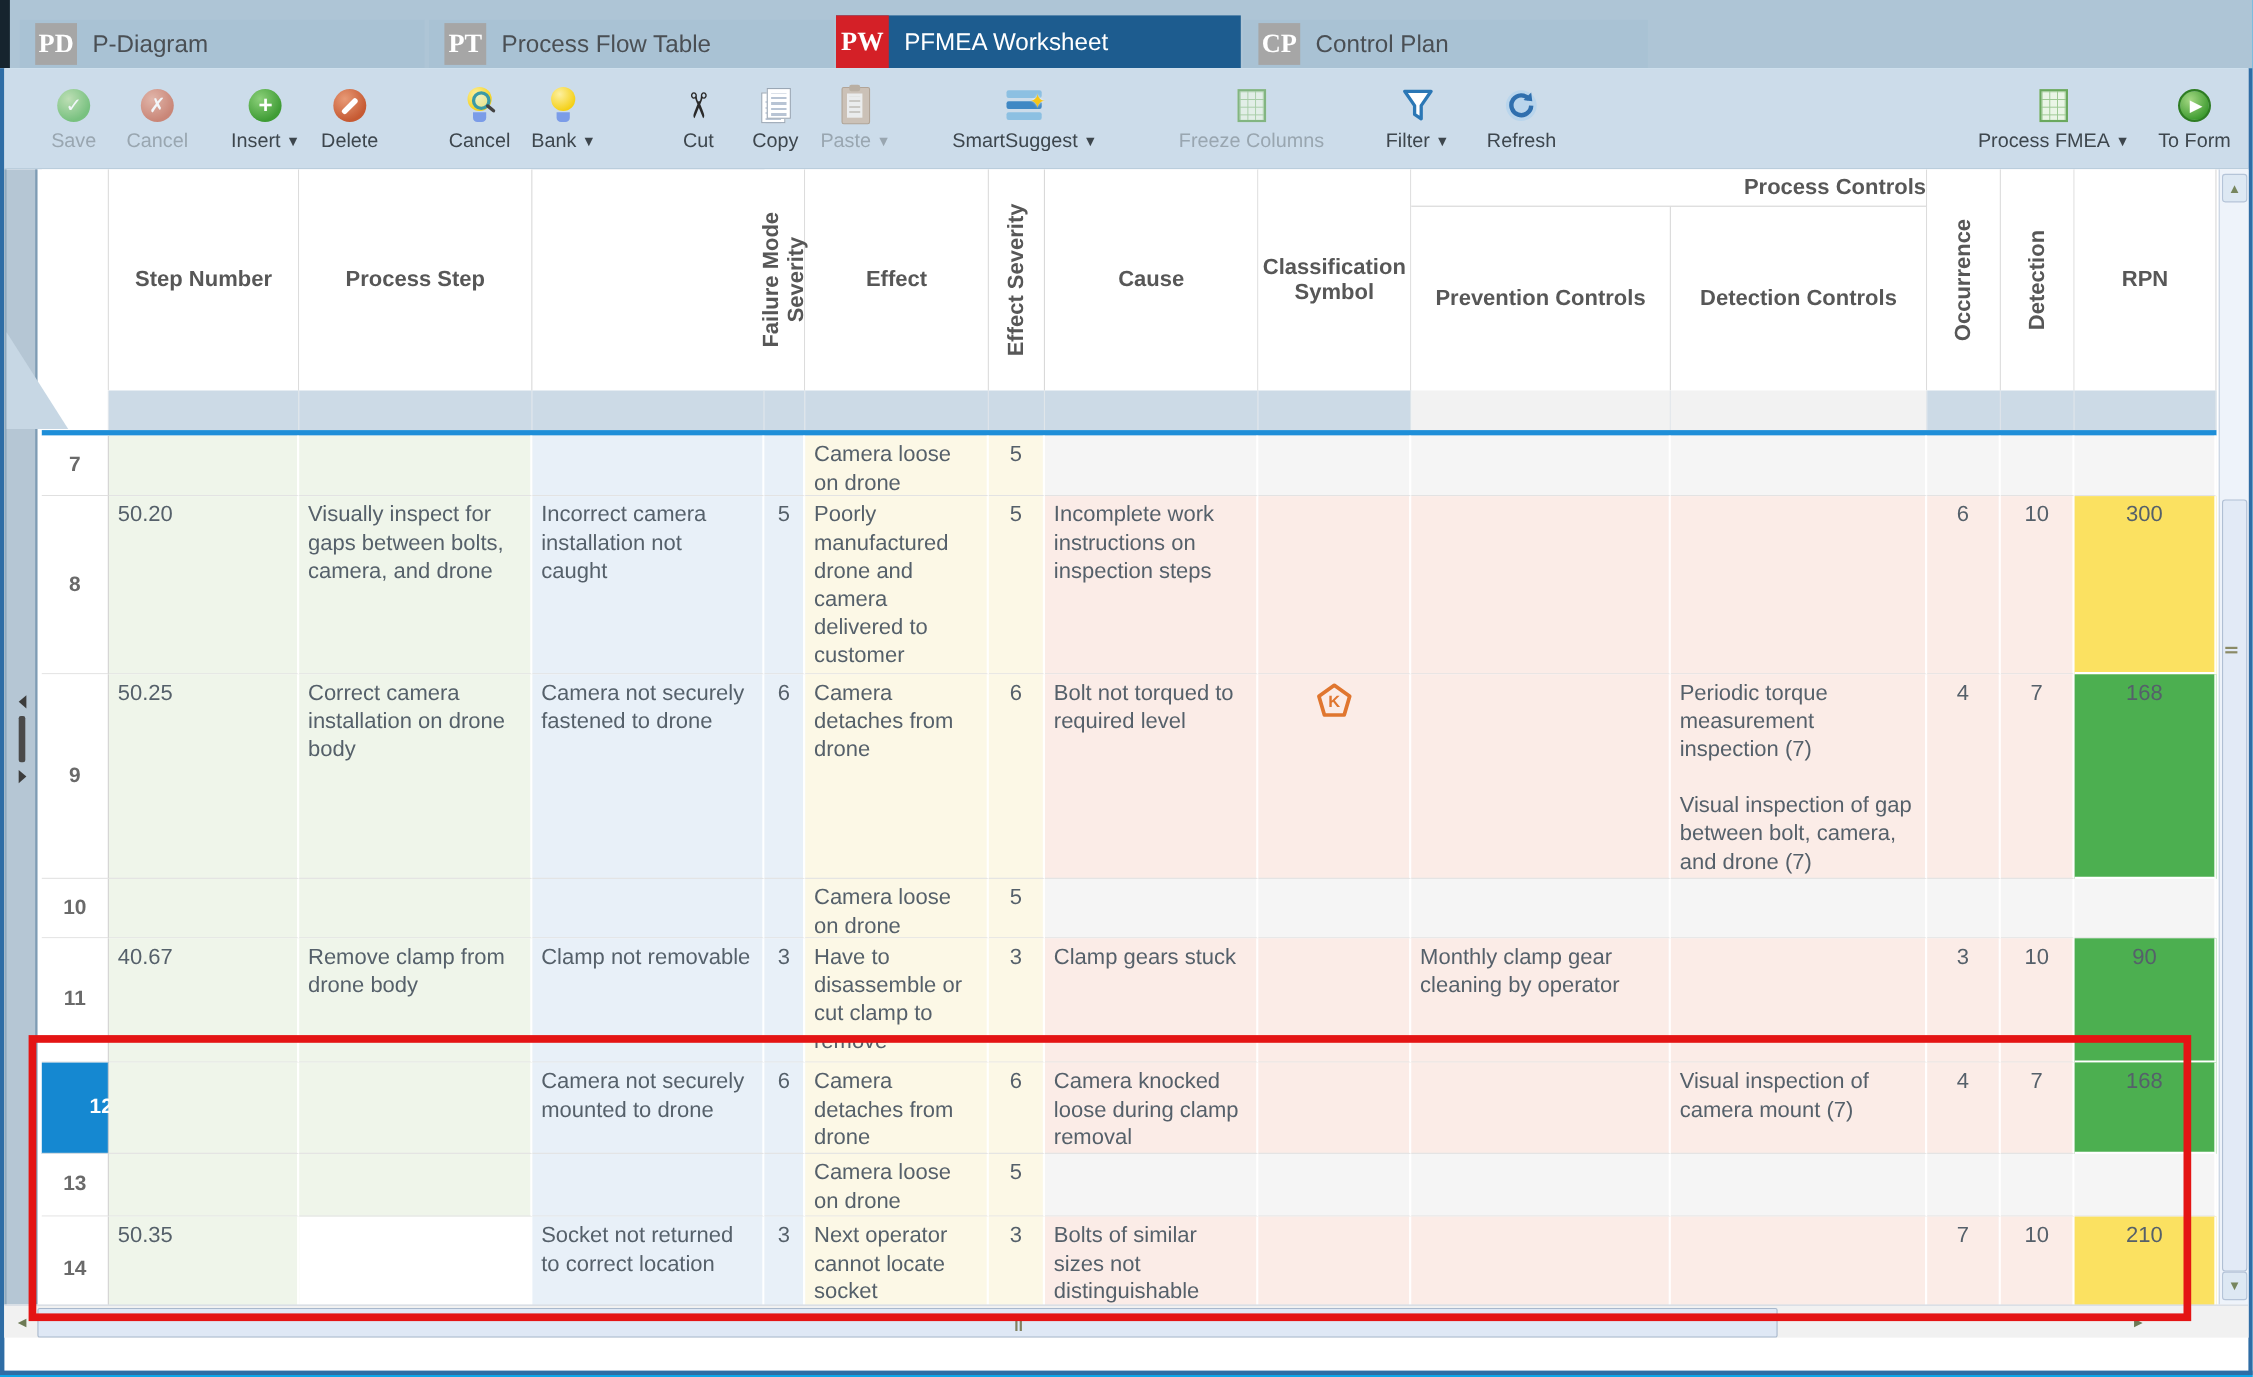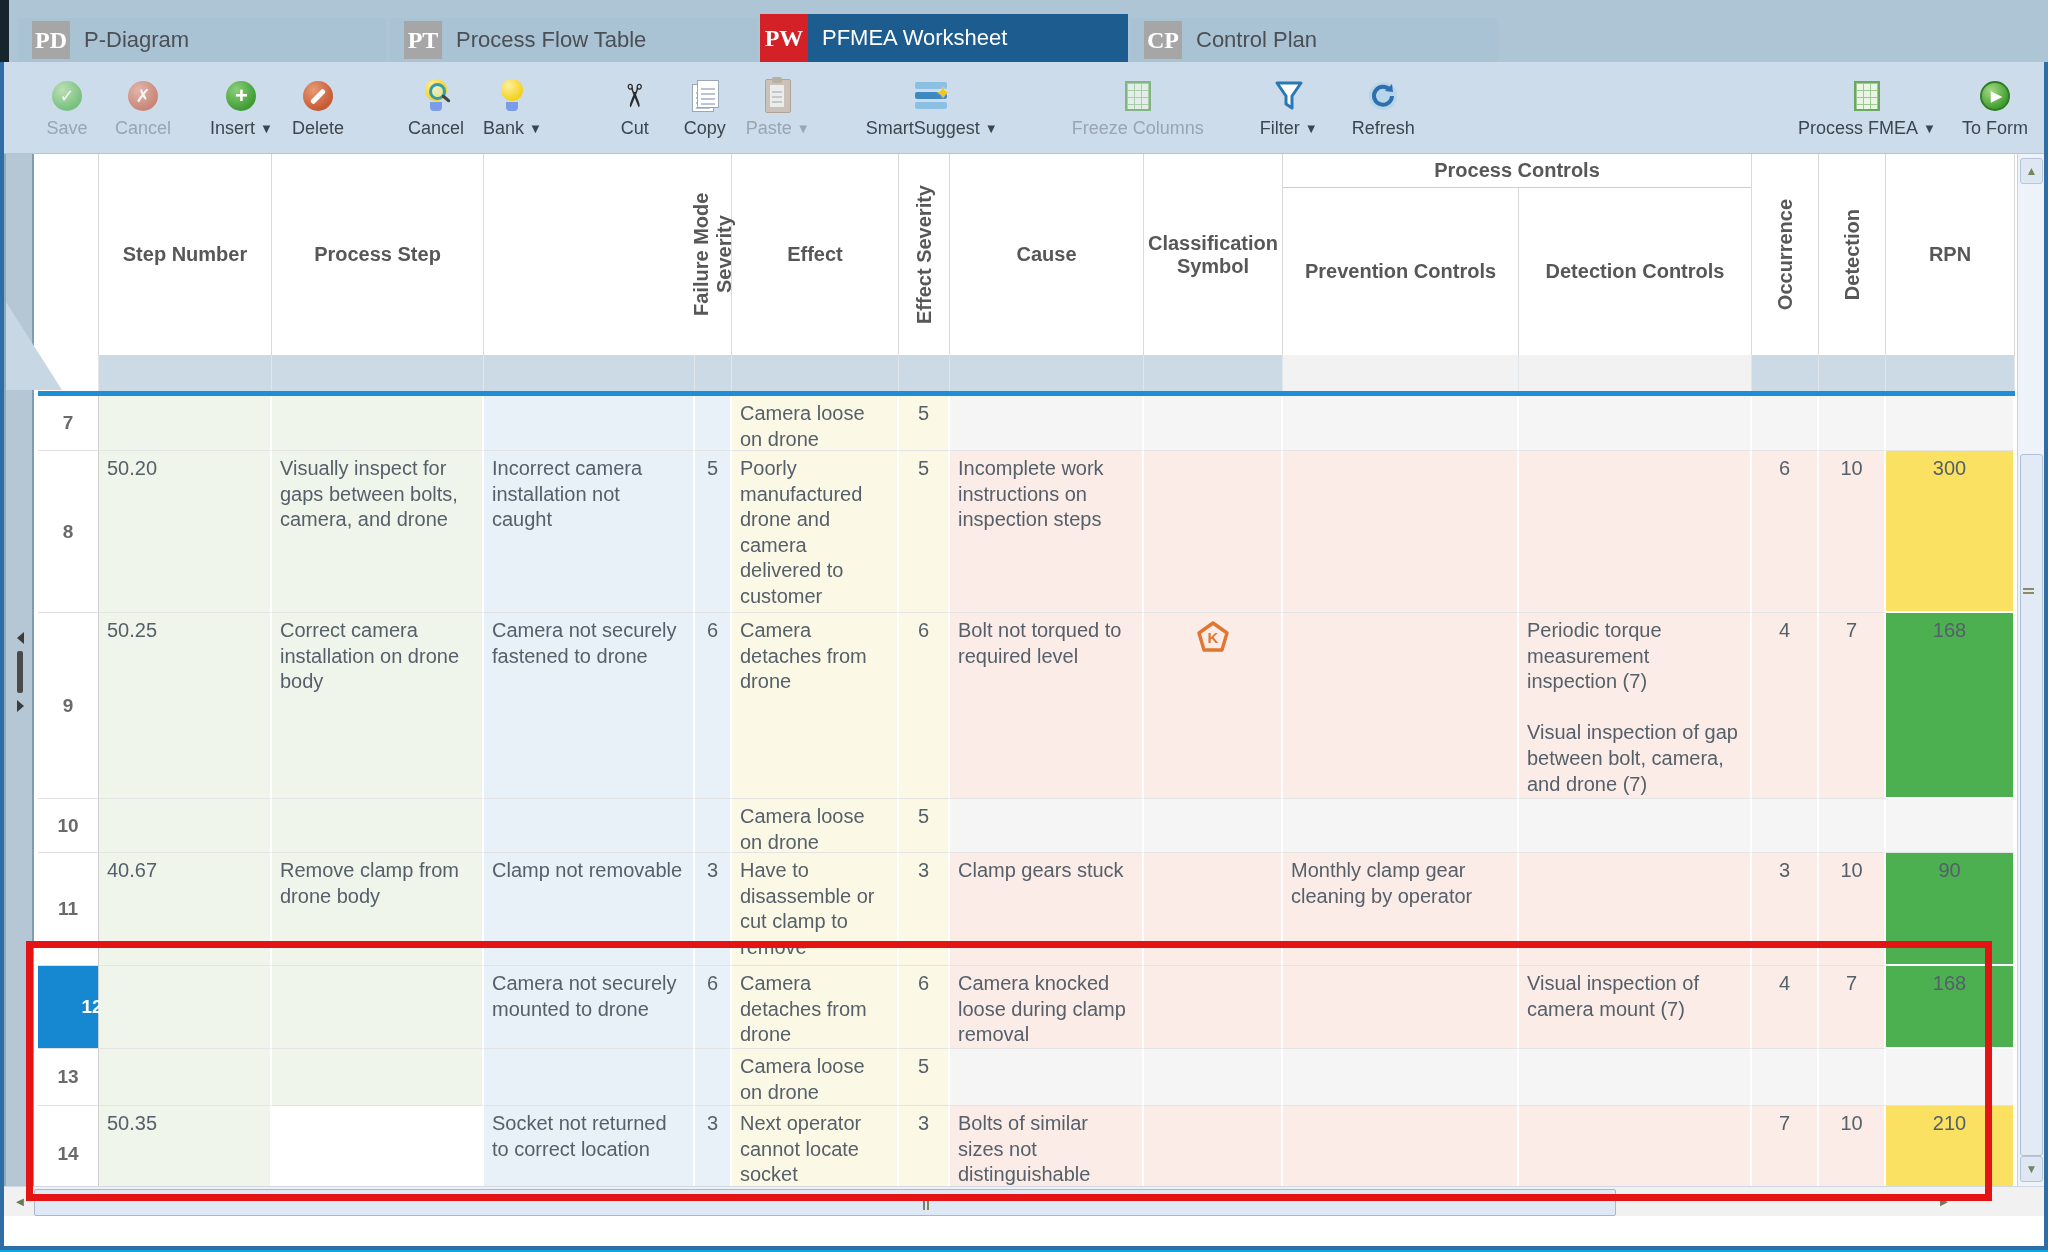--- a/index.html
+++ b/index.html
@@ -66,21 +66,21 @@
   #leftstrip{position:absolute;left:0;top:0;width:30px;height:1032px;background:#b5c6d4;
     border-right:2px solid #7e9cb4;box-sizing:border-box;border-left:2px solid #8fa9bd;}
   #splitter{position:absolute;left:4px;top:478px;width:20px;display:flex;flex-direction:column;align-items:center;gap:7px;cursor:col-resize;}
   #splitter .tri-l{width:0;height:0;border-top:6px solid transparent;border-bottom:6px solid transparent;border-right:7px solid #3c3c3c;}
   #splitter .tri-r{width:0;height:0;border-top:6px solid transparent;border-bottom:6px solid transparent;border-left:7px solid #3c3c3c;}
   #splitter .bar{width:6px;height:42px;background:#4a4a4a;border-radius:2px;}
   #grid{position:absolute;left:34px;top:0;width:1977px;display:grid;}
   .hcell{background:#fff;display:flex;align-items:center;justify-content:center;text-align:center;
     font-weight:bold;color:#575757;font-size:20px;border-right:1px solid #d9d9d9;box-sizing:border-box;padding:4px;}
   .hcell.vert span{writing-mode:vertical-rl;transform:rotate(180deg);}
-  .hgroup{background:#fff;display:flex;align-items:center;justify-content:center;font-weight:bold;color:#575757;font-size:20px;
+  .hgroup{background:#fff;display:flex;align-items:center;justify-content:flex-end;font-weight:bold;color:#575757;font-size:20px;
     border-bottom:1px solid #cfcfcf;border-right:1px solid #d9d9d9;box-sizing:border-box;}
   #corner-tri{position:absolute;width:0;height:0;border-bottom:88px solid #c7d7e4;border-right:56px solid transparent;left:2px;top:148px;z-index:3;}
   .fcell{box-sizing:border-box;border-right:1px solid #e0e6ea;}
   .blueline{background:#1e8ed8;}
   .dcell{box-sizing:border-box;border-right:2px solid rgba(255,255,255,.95);border-bottom:1px solid #e3e3e3;
     padding:5px 8px;font-size:20px;color:#55606a;line-height:1.28;overflow:hidden;white-space:pre-line;}
   .dcell.num{display:flex;align-items:flex-start;justify-content:center;padding:5px 2px;}
   .rownum{background:#ffffff;display:flex;align-items:center;justify-content:center;font-weight:bold;color:#6a6a6a;font-size:19px;
     border-right:1px solid #cfcfcf;border-bottom:1px solid #e0e0e0;box-sizing:border-box;cursor:pointer;}
   .rownum.selected{background:#1588d1;color:#ffffff;padding-left:48px;}

